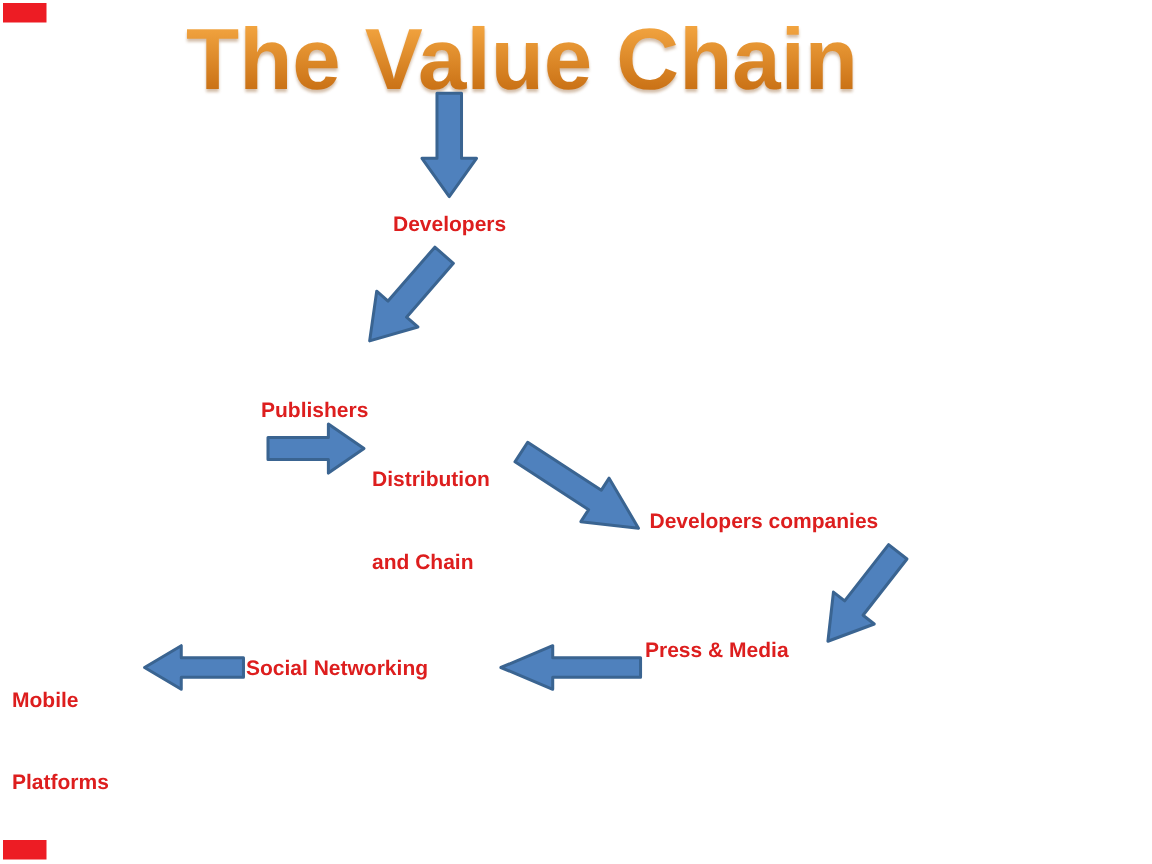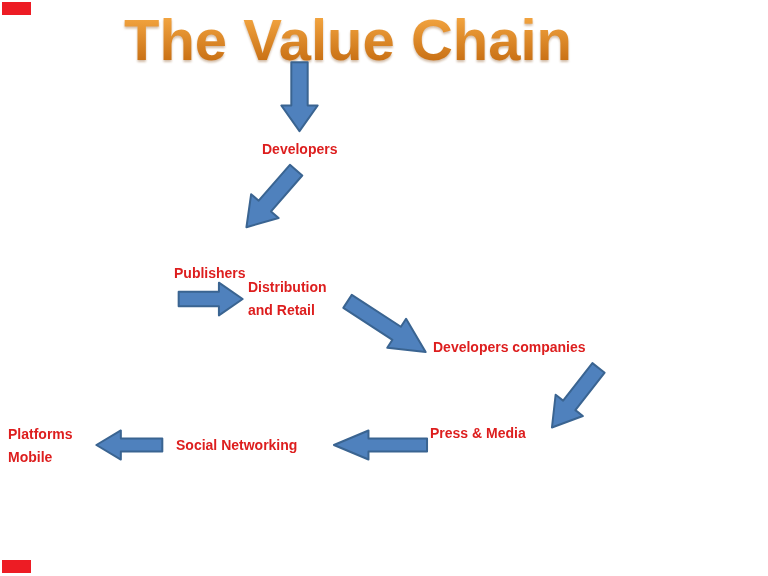--- a/index.html
+++ b/index.html
@@ -33,21 +33,21 @@
     filter: drop-shadow(0 2px 1px rgba(130, 65, 5, 0.35));
   }
   .label {
     position: absolute;
     color: var(--label-red, #DD1E1E);
     font-weight: bold;
     font-size: 14px;
     line-height: 23px;
     white-space: nowrap;
   }
-  .label span { display: block; }
+  .label span { display: block; margin-top: 32px; }
   .arrow { position: absolute; }
   .arrow svg { display: block; width: 100%; height: 100%; overflow: visible; }
   .arrow polygon {
     fill: var(--arrow-fill, #4F81BD);
     stroke: var(--arrow-stroke, #3A6491);
     stroke-width: 2;
     stroke-linejoin: round;
     vector-effect: non-scaling-stroke;
   }
 </style>
@@ -100,25 +100,25 @@
       <polygon points="1,13 62,13 62,2 98,22 62,42 62,31 1,31"></polygon>
     </svg>
 </div>
 
 <div class="label" style="left:262px; top:138px;">Developers</div>
 
 <div class="label" style="left:174px; top:241px;margin-top:21px;">Publishers</div>
 
 <div class="label" style="left:248px; top:276px;">
   <span>Distribution</span>
-  <span>and Retail</span>
+  <span>and Chain</span>
 </div>
 
 <div class="label" style="left:433px; top:336px;">Developers companies</div>
 
 <div class="label" style="left:430px; top:422px;">Press &amp; Media</div>
 
-<div class="label" style="left:176px; top:434px;">Social Networking</div>
+<div class="label" style="left:164px; top:434px;">Social Networking</div>
 
 <div class="label" style="left:8px; top:423px;">
+  <span>Mobile</span>
   <span>Platforms</span>
-  <span>Mobile</span>
 </div>
 
 </body></html>

